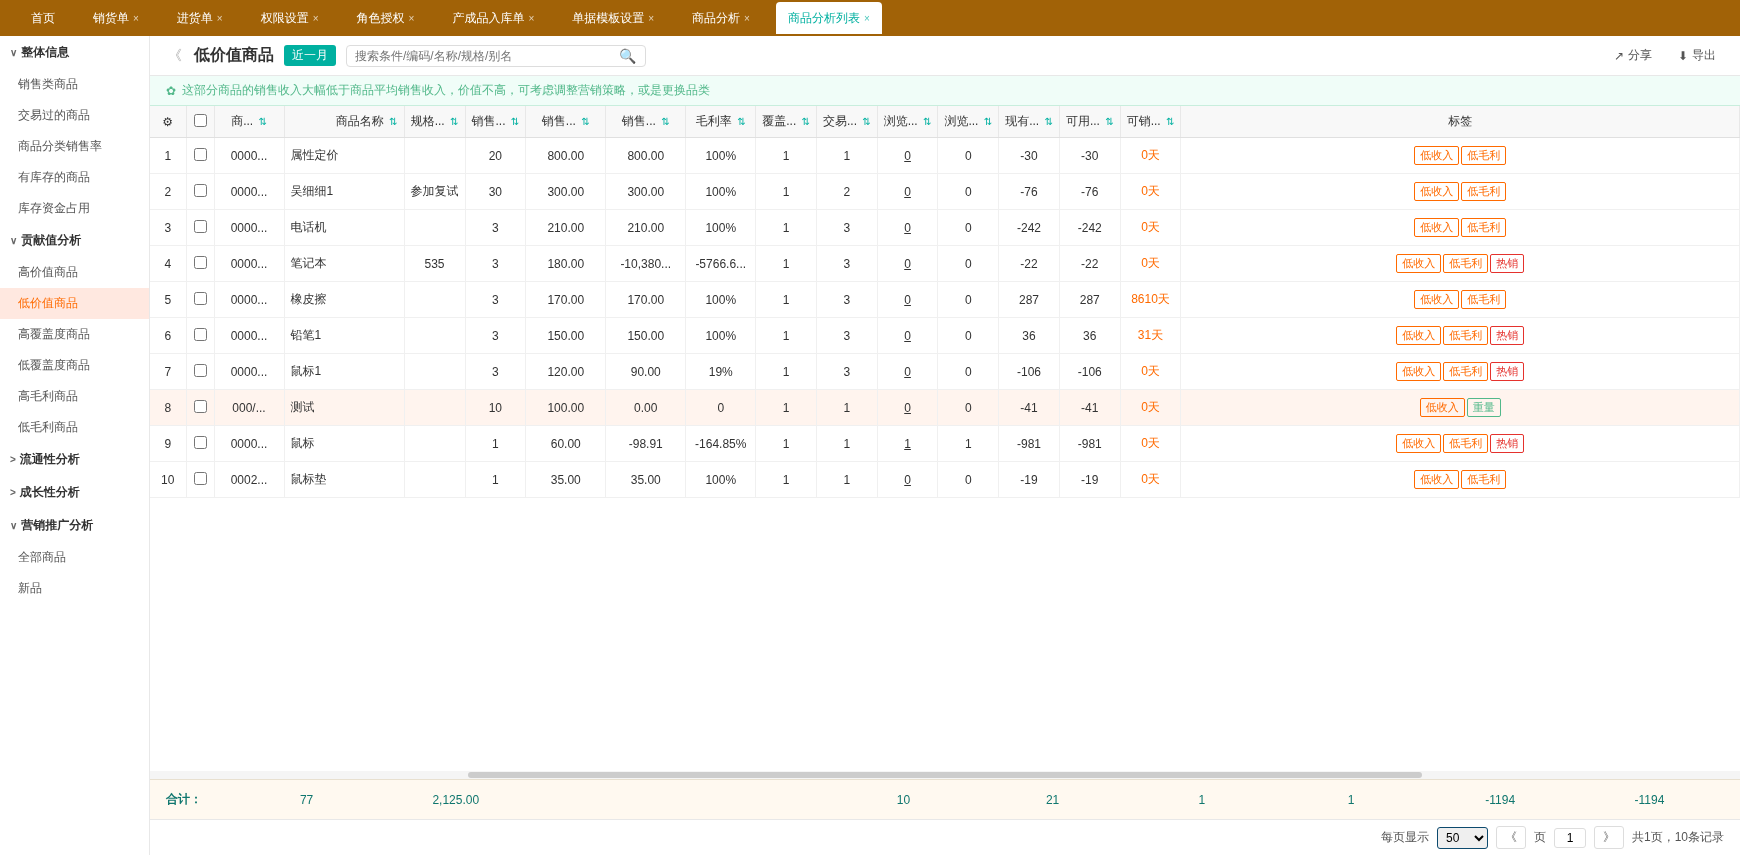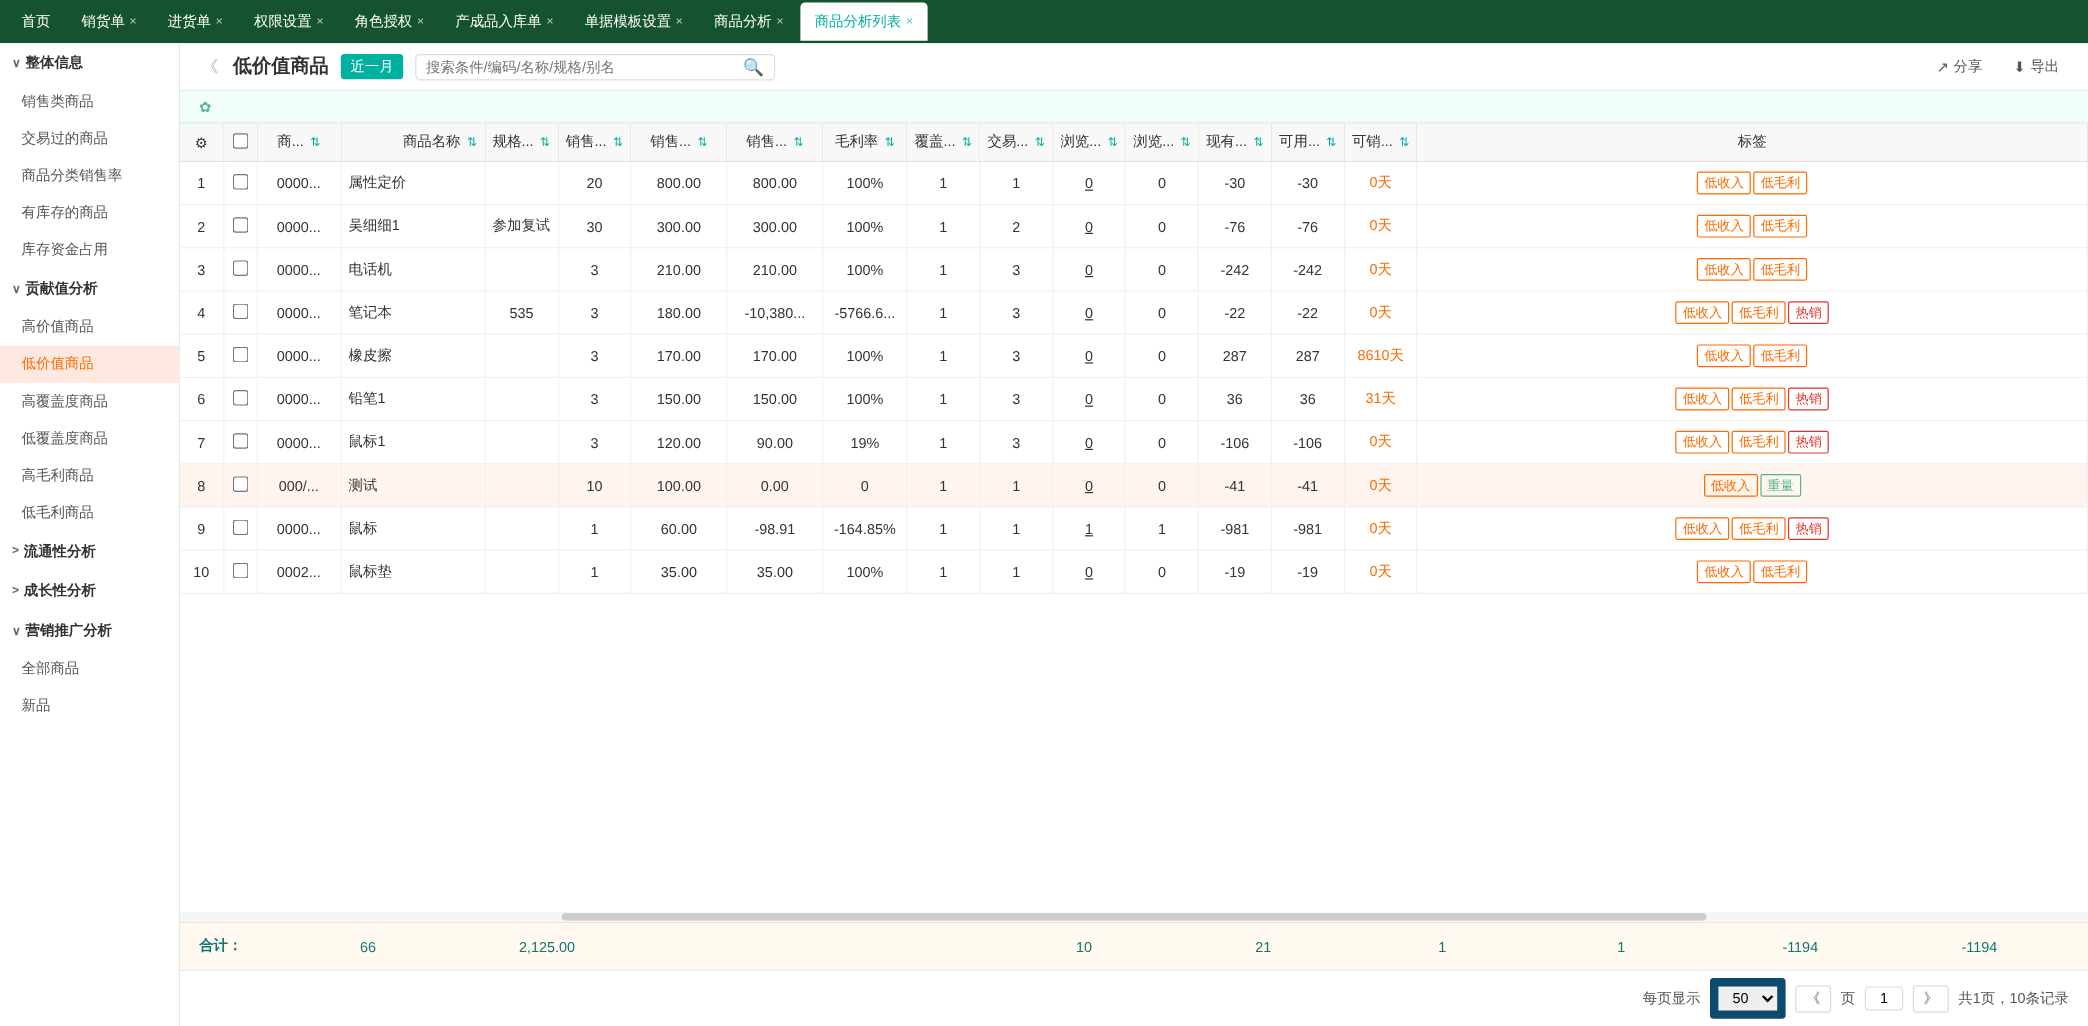--- a/index.html
+++ b/index.html
@@ -1,25 +1,25 @@
 <!DOCTYPE html>
 <html><head>
   <meta charset="utf-8">
   <style>
     * { box-sizing: border-box; margin: 0; padding: 0; font-family: 'Microsoft YaHei', Arial, sans-serif; font-size: 12px; }
     body { background: #f5f5f5; overflow: hidden; }
 
     
     .top-nav {
-      background: #14532d;
+      background: #a16207;
       height: 36px;
       display: flex;
       align-items: center;
-      padding: 0 6px;
-      gap: 2px;
+      padding: 0 19px;
+      gap: 14px;
     }
     .nav-item {
       color: #fff;
       padding: 4px 12px;
       cursor: pointer;
       border-radius: 4px 4px 0 0;
       white-space: nowrap;
       display: flex;
       align-items: center;
       gap: 4px;
@@ -201,24 +201,23 @@
       background: #fff;
       border-top: 1px solid #e8e8e8;
       padding: 6px 16px;
       display: flex;
       align-items: center;
       justify-content: flex-end;
       gap: 8px;
       color: #555;
     }
     .page-size-select {
-      border: 7px solid #0c4a6e;
+      border: 1px solid #0c4a6e;
       border-radius: 3px;
       padding: 2px 4px;
-      text-align: center;
     }
     .page-btn {
       border: 1px solid #ddd;
       background: #fff;
       border-radius: 3px;
       padding: 2px 8px;
       cursor: pointer;
       color: #555;
     }
     .page-input {
@@ -382,20 +381,21 @@
         </div>
         <div class="action-btn">
           <span>⬇</span>
           <span>导出</span>
         </div>
       </div>
     </div>
 
     <div class="alert-bar">
       <span>✿</span>
+      <span>这部分商品的销售收入大幅低于商品平均销售收入，价值不高，可考虑调整营销策略，或是更换品类</span>
     </div>
 
     <div class="table-area">
       <table>
         <thead>
           <tr>
             <th style="width:36px;">⚙</th>
             <th style="width:28px;">
               <input type="checkbox" style="">
             </th>
@@ -633,21 +633,21 @@
 
     <div class="scrollbar-area">
       <div class="scrollbar-inner">
         <div class="scrollbar-thumb"></div>
       </div>
     </div>
 
     <div class="footer-summary">
       <span class="summary-label">合计：</span>
       <div class="summary-values">
-        <span class="sum-cell" style="min-width:60px;">66</span>
+        <span class="sum-cell" style="min-width:60px;">77</span>
         <span class="sum-cell" style="min-width:80px;">2,125.00</span>
         <span class="sum-cell" style="min-width:80px;"></span>
         <span class="sum-cell" style="min-width:70px;"></span>
         <span class="sum-cell" style="min-width:60px;">10</span>
         <span class="sum-cell" style="min-width:60px;">21</span>
         <span class="sum-cell" style="min-width:60px;">1</span>
         <span class="sum-cell" style="min-width:60px;">1</span>
         <span class="sum-cell" style="min-width:60px;">-1194</span>
         <span class="sum-cell" style="min-width:60px;">-1194</span>
       </div>

